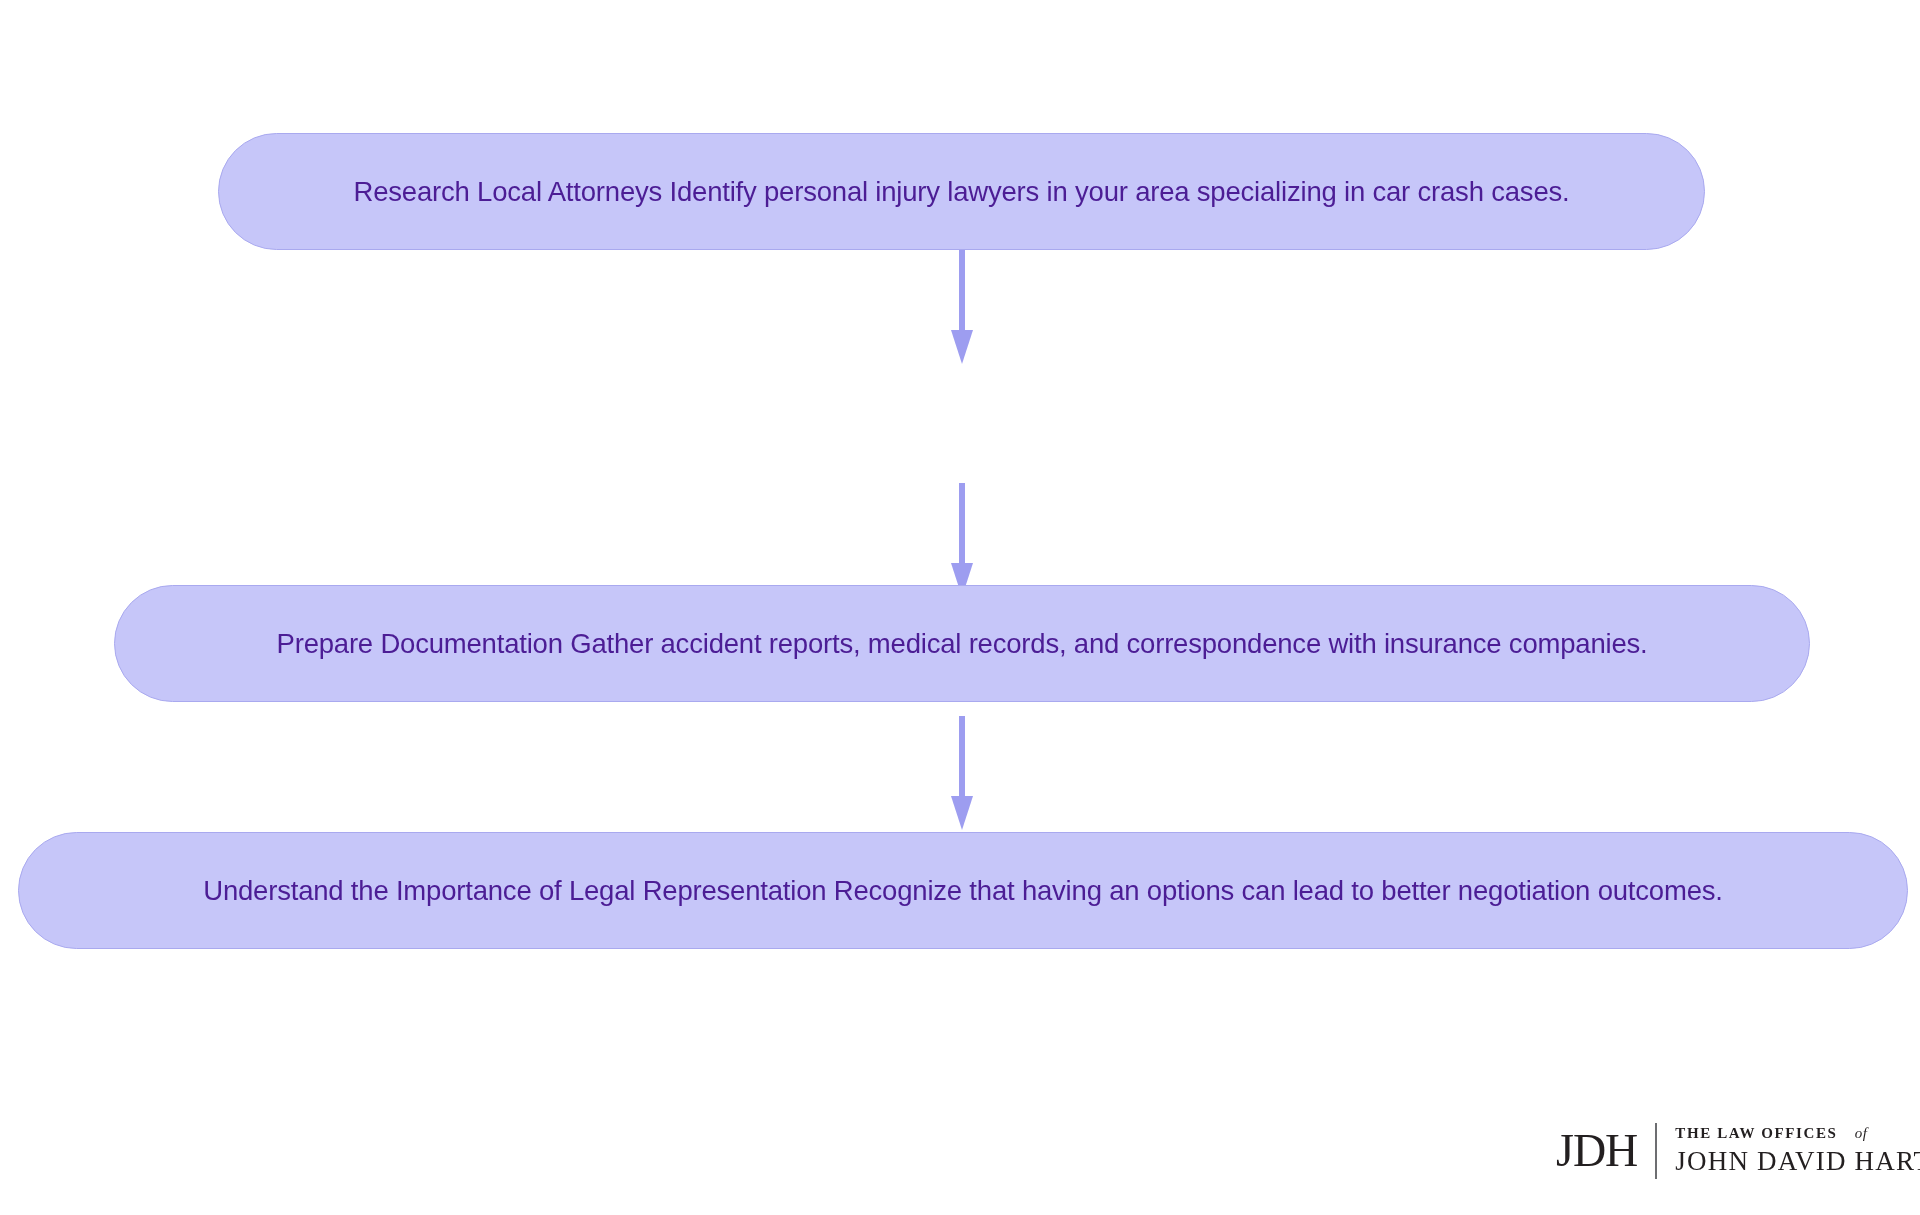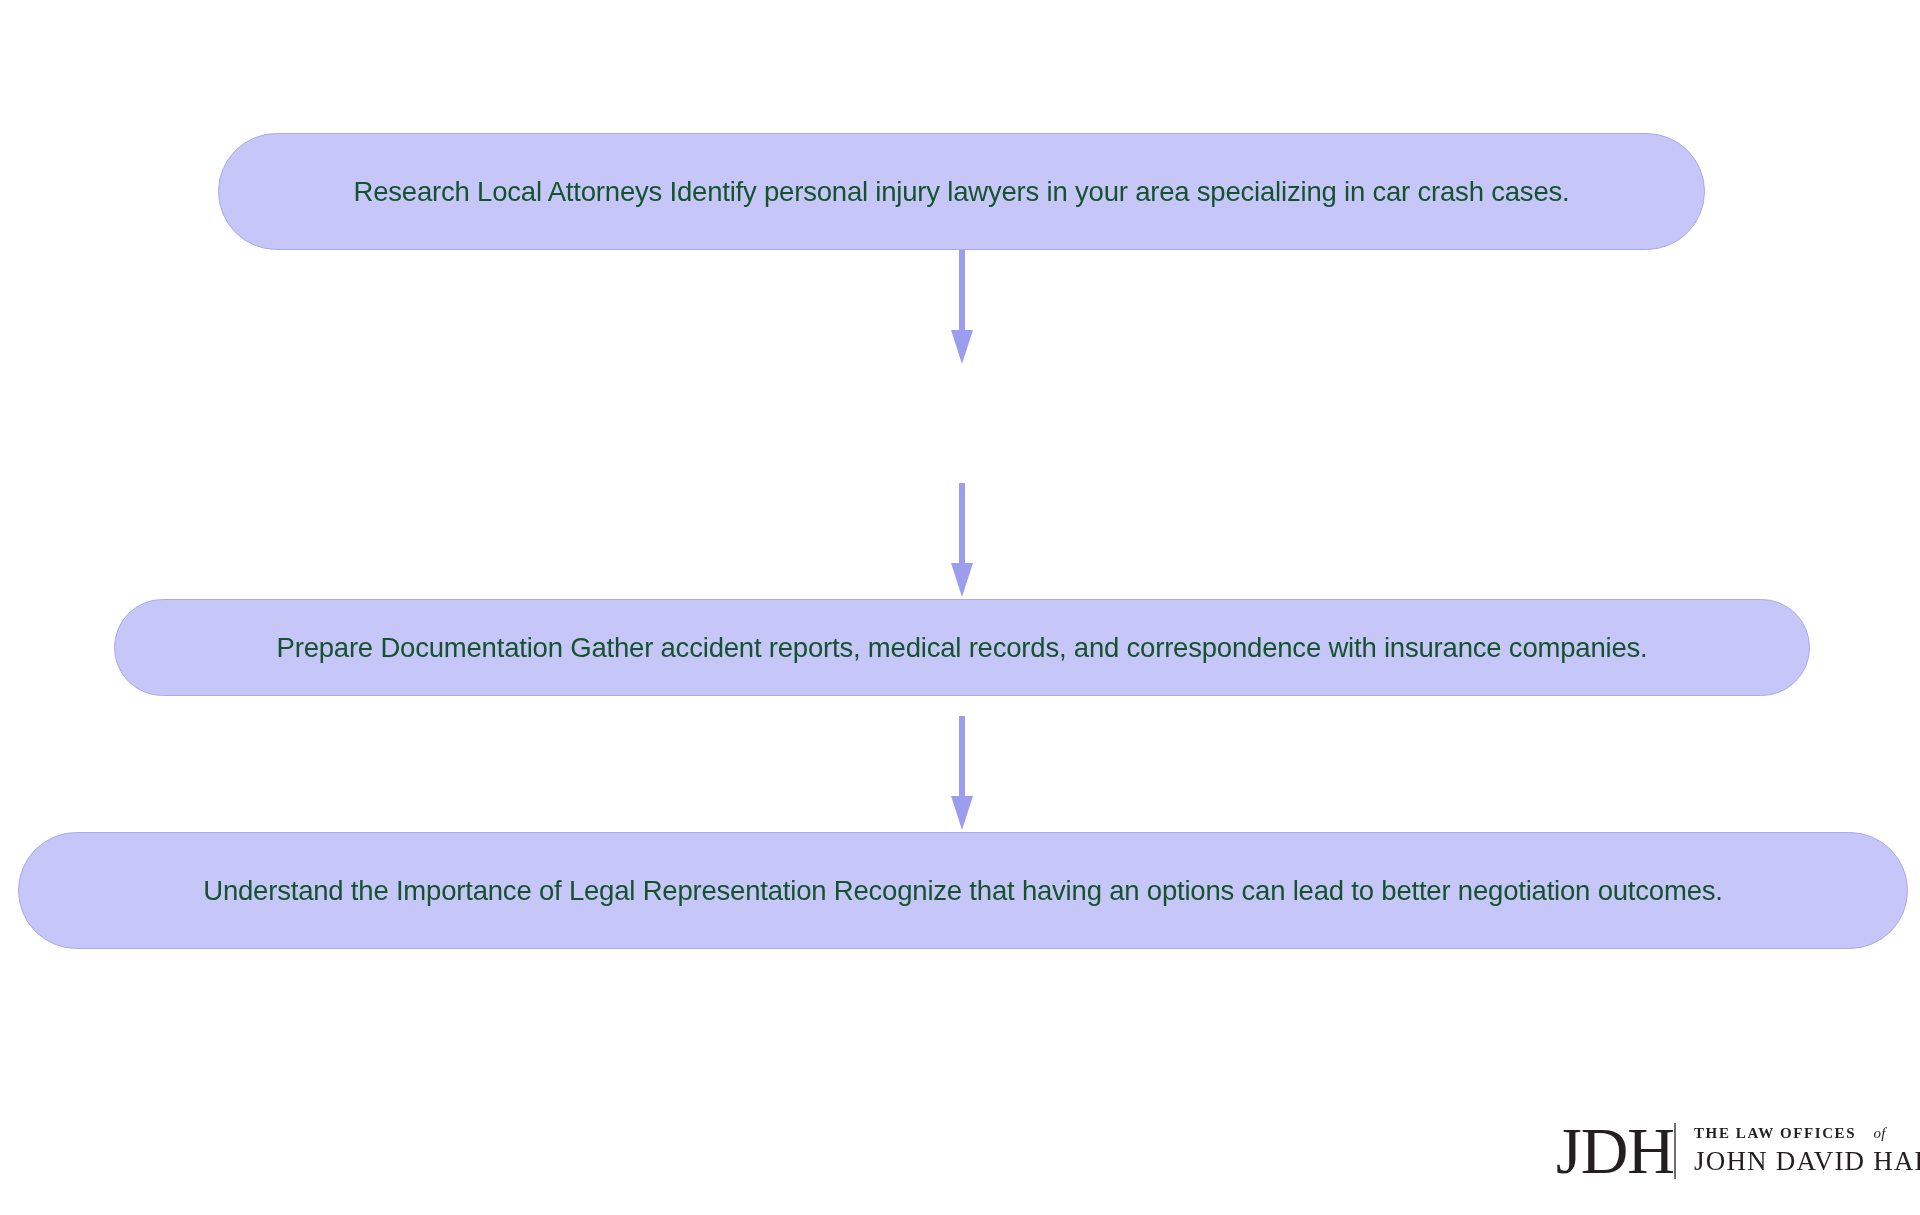--- a/index.html
+++ b/index.html
@@ -37,33 +37,33 @@
     box-sizing: border-box;
     background: #c6c6f9;
     border: 1.6px solid #a9a9ef;
     border-radius: 60px;
     display: flex;
     align-items: center;
     justify-content: center;
     padding: 0 42px;
   }
   .node-label {
-    color: #14532d;
+    color: #4c1d95;
     font-family: "Liberation Sans", sans-serif;
     font-size: 27.5px;
     font-weight: 400;
     letter-spacing: -0.2px;
     line-height: 1.2;
     white-space: nowrap;
     text-align: right;
   }
 
   .node-1 { left: 218px;  top: 133px; width: 1487px; height: 117px; }
   .node-2 { left: 236px;  top: 366px; width: 1452px; height: 117px; }
-  .node-3 { left: 114px;  top: 599px; width: 1696px; height: 97px; }
+  .node-3 { left: 114px;  top: 585px; width: 1696px; height: 117px; }
   .node-4 { left: 18px;   top: 832px; width: 1890px; height: 117px; }
 
   
   .connector {
     position: absolute;
     left: 951px;
     width: 22px;
     height: 116px;
   }
   .conn-1 { top: 250px; }
@@ -93,25 +93,26 @@
   .logo {
     position: absolute;
     left: 1556px;
     top: 1115px;
     display: flex;
     align-items: center;
     height: 72px;
   }
   .logo-mark {
     font-family: "Liberation Serif", serif;
-    font-size: 66px;
+    font-size: 46px;
     line-height: 1;
     letter-spacing: -1px;
     color: #231f20;
     font-weight: 400;
+    padding-right: 18px;
   }
   .logo-rule {
     width: 2px;
     height: 56px;
     background: #6d6e71;
     margin-right: 18px;
   }
   .logo-text {
     display: flex;
     flex-direction: column;

